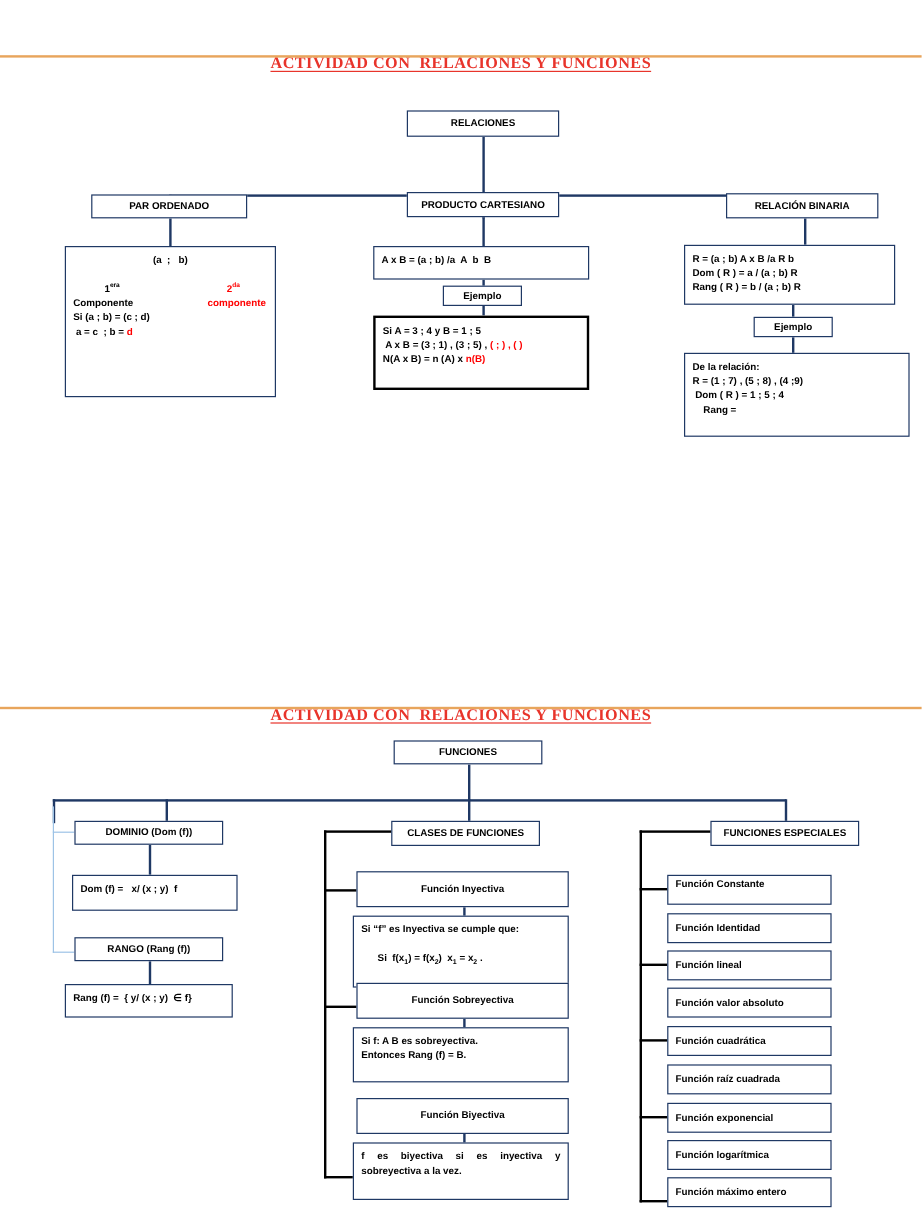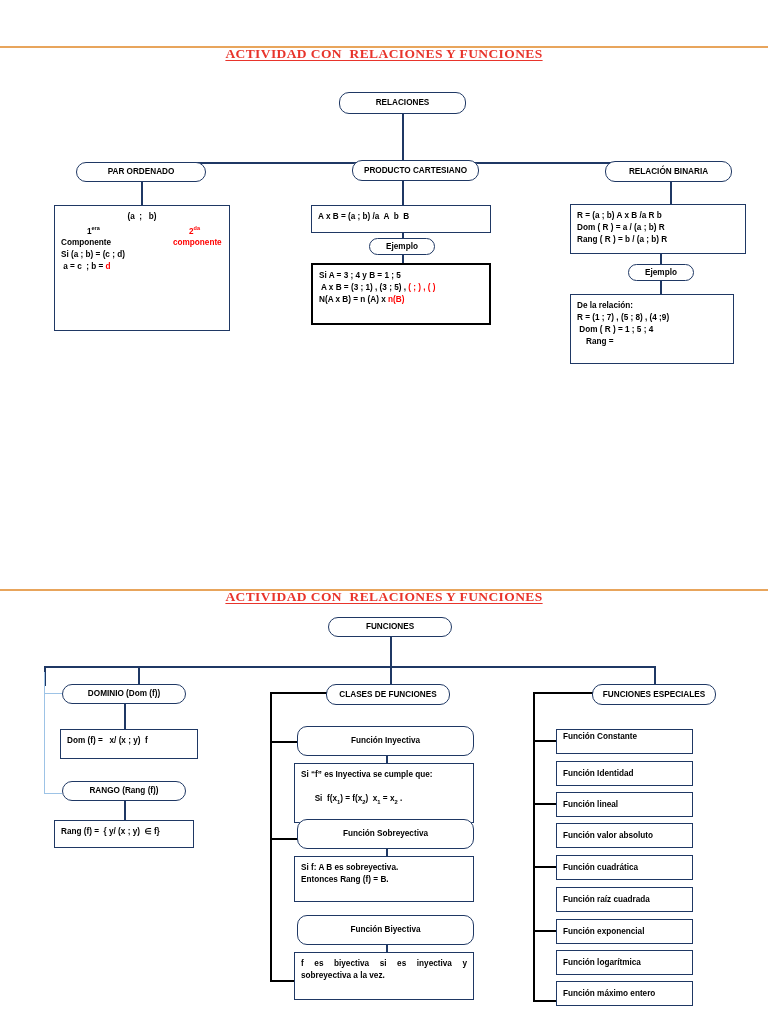--- a/index.html
+++ b/index.html
@@ -36,21 +36,21 @@
     position:absolute;
     box-sizing:border-box;
     border:1.6px solid #1F3864;
     background:#fff;
     font-size:8.2px;
     font-weight:bold;
     color:#000;
     line-height:1.45;
     z-index:3;
   }
-  .box.center{display:flex;align-items:center;justify-content:center;text-align:center;border-radius:10px;}
+  .box.center{display:flex;align-items:center;justify-content:center;text-align:center;}
   .box.left{padding:5px 6px;text-align:left;}
   .box.thin{border-width:1.3px;}
   .box.black{border:2px solid #000;}
   .box.just{text-align:justify;}
 
   
   .ln{position:absolute;background:#1F3864;z-index:1;}
   .ln.v{width:1.6px;}
   .ln.h{height:1.6px;}
   .ln.blk{background:#000;}
@@ -81,30 +81,30 @@
 
   <div class="ln v" style="left:402px;top:114px;height:48px;"></div>
   <div class="ln h" style="left:141px;top:162px;width:530px;"></div>
   <div class="ln v" style="left:141px;top:162px;height:20px;"></div>
   <div class="ln v" style="left:402px;top:162px;height:20px;"></div>
   <div class="ln v" style="left:670px;top:162px;height:20px;"></div>
 
   <div class="box center" style="left:76px;top:162px;width:130px;height:20px;">
     <span>PAR ORDENADO</span>
   </div>
-  <div class="box center" style="left:352px;top:160px;width:127px;height:21px;">
+  <div class="box center" style="left:339px;top:160px;width:127px;height:21px;">
     <span>PRODUCTO CARTESIANO</span>
   </div>
   <div class="box center" style="left:605px;top:161px;width:127px;height:21px;">
     <span>RELACIÓN BINARIA</span>
   </div>
 
   <div class="ln v" style="left:141px;top:182px;height:23px;"></div>
   <div class="box left thin" style="left:54px;top:205px;width:176px;height:126px;">
-    <div style="text-align:center;margin-bottom:2px;">
+    <div style="text-align:center;margin-bottom:12px;">
       <span class="nowrap">(a  ;   b)</span>
     </div>
     <div style="position:relative;height:12px;">
       <span style="position:absolute;left:26px;"><span>1</span><sup>era</sup></span>
       <span class="red" style="position:absolute;left:128px;"><span>2</span><sup>da</sup></span>
     </div>
     <div style="position:relative;height:12px;">
       <span style="position:absolute;left:0;">Componente</span>
       <span class="red" style="position:absolute;left:112px;">componente</span>
     </div>
@@ -133,21 +133,21 @@
   <div class="box left" style="left:570px;top:204px;width:176px;height:50px;">
     <div>R = (a ; b)  A x B /a R b</div>
     <div>Dom ( R ) = a / (a ; b)  R</div>
     <div>Rang ( R ) = b / (a ; b)  R</div>
   </div>
   <div class="ln v" style="left:660px;top:254px;height:10px;"></div>
   <div class="box center" style="left:628px;top:264px;width:66px;height:17px;">
     <span>Ejemplo</span>
   </div>
   <div class="ln v" style="left:660px;top:281px;height:14px;"></div>
-  <div class="box left" style="left:570px;top:294px;width:164px;height:70px;">
+  <div class="box left" style="left:570px;top:294px;width:188px;height:70px;">
     <div>De la relación:</div>
     <div>R = (1 ; 7) , (5 ; 8) , (4 ;9)</div>
     <div class="nowrap"> Dom ( R ) = 1 ; 5 ; 4</div>
     <div class="nowrap">    Rang =</div>
   </div>
 
   <div class="title-wrap" style="top:571px;">
     <span class="title">ACTIVIDAD CON  RELACIONES Y FUNCIONES</span>
   </div>
   <div class="title-rule" style="top:589px;"></div>

